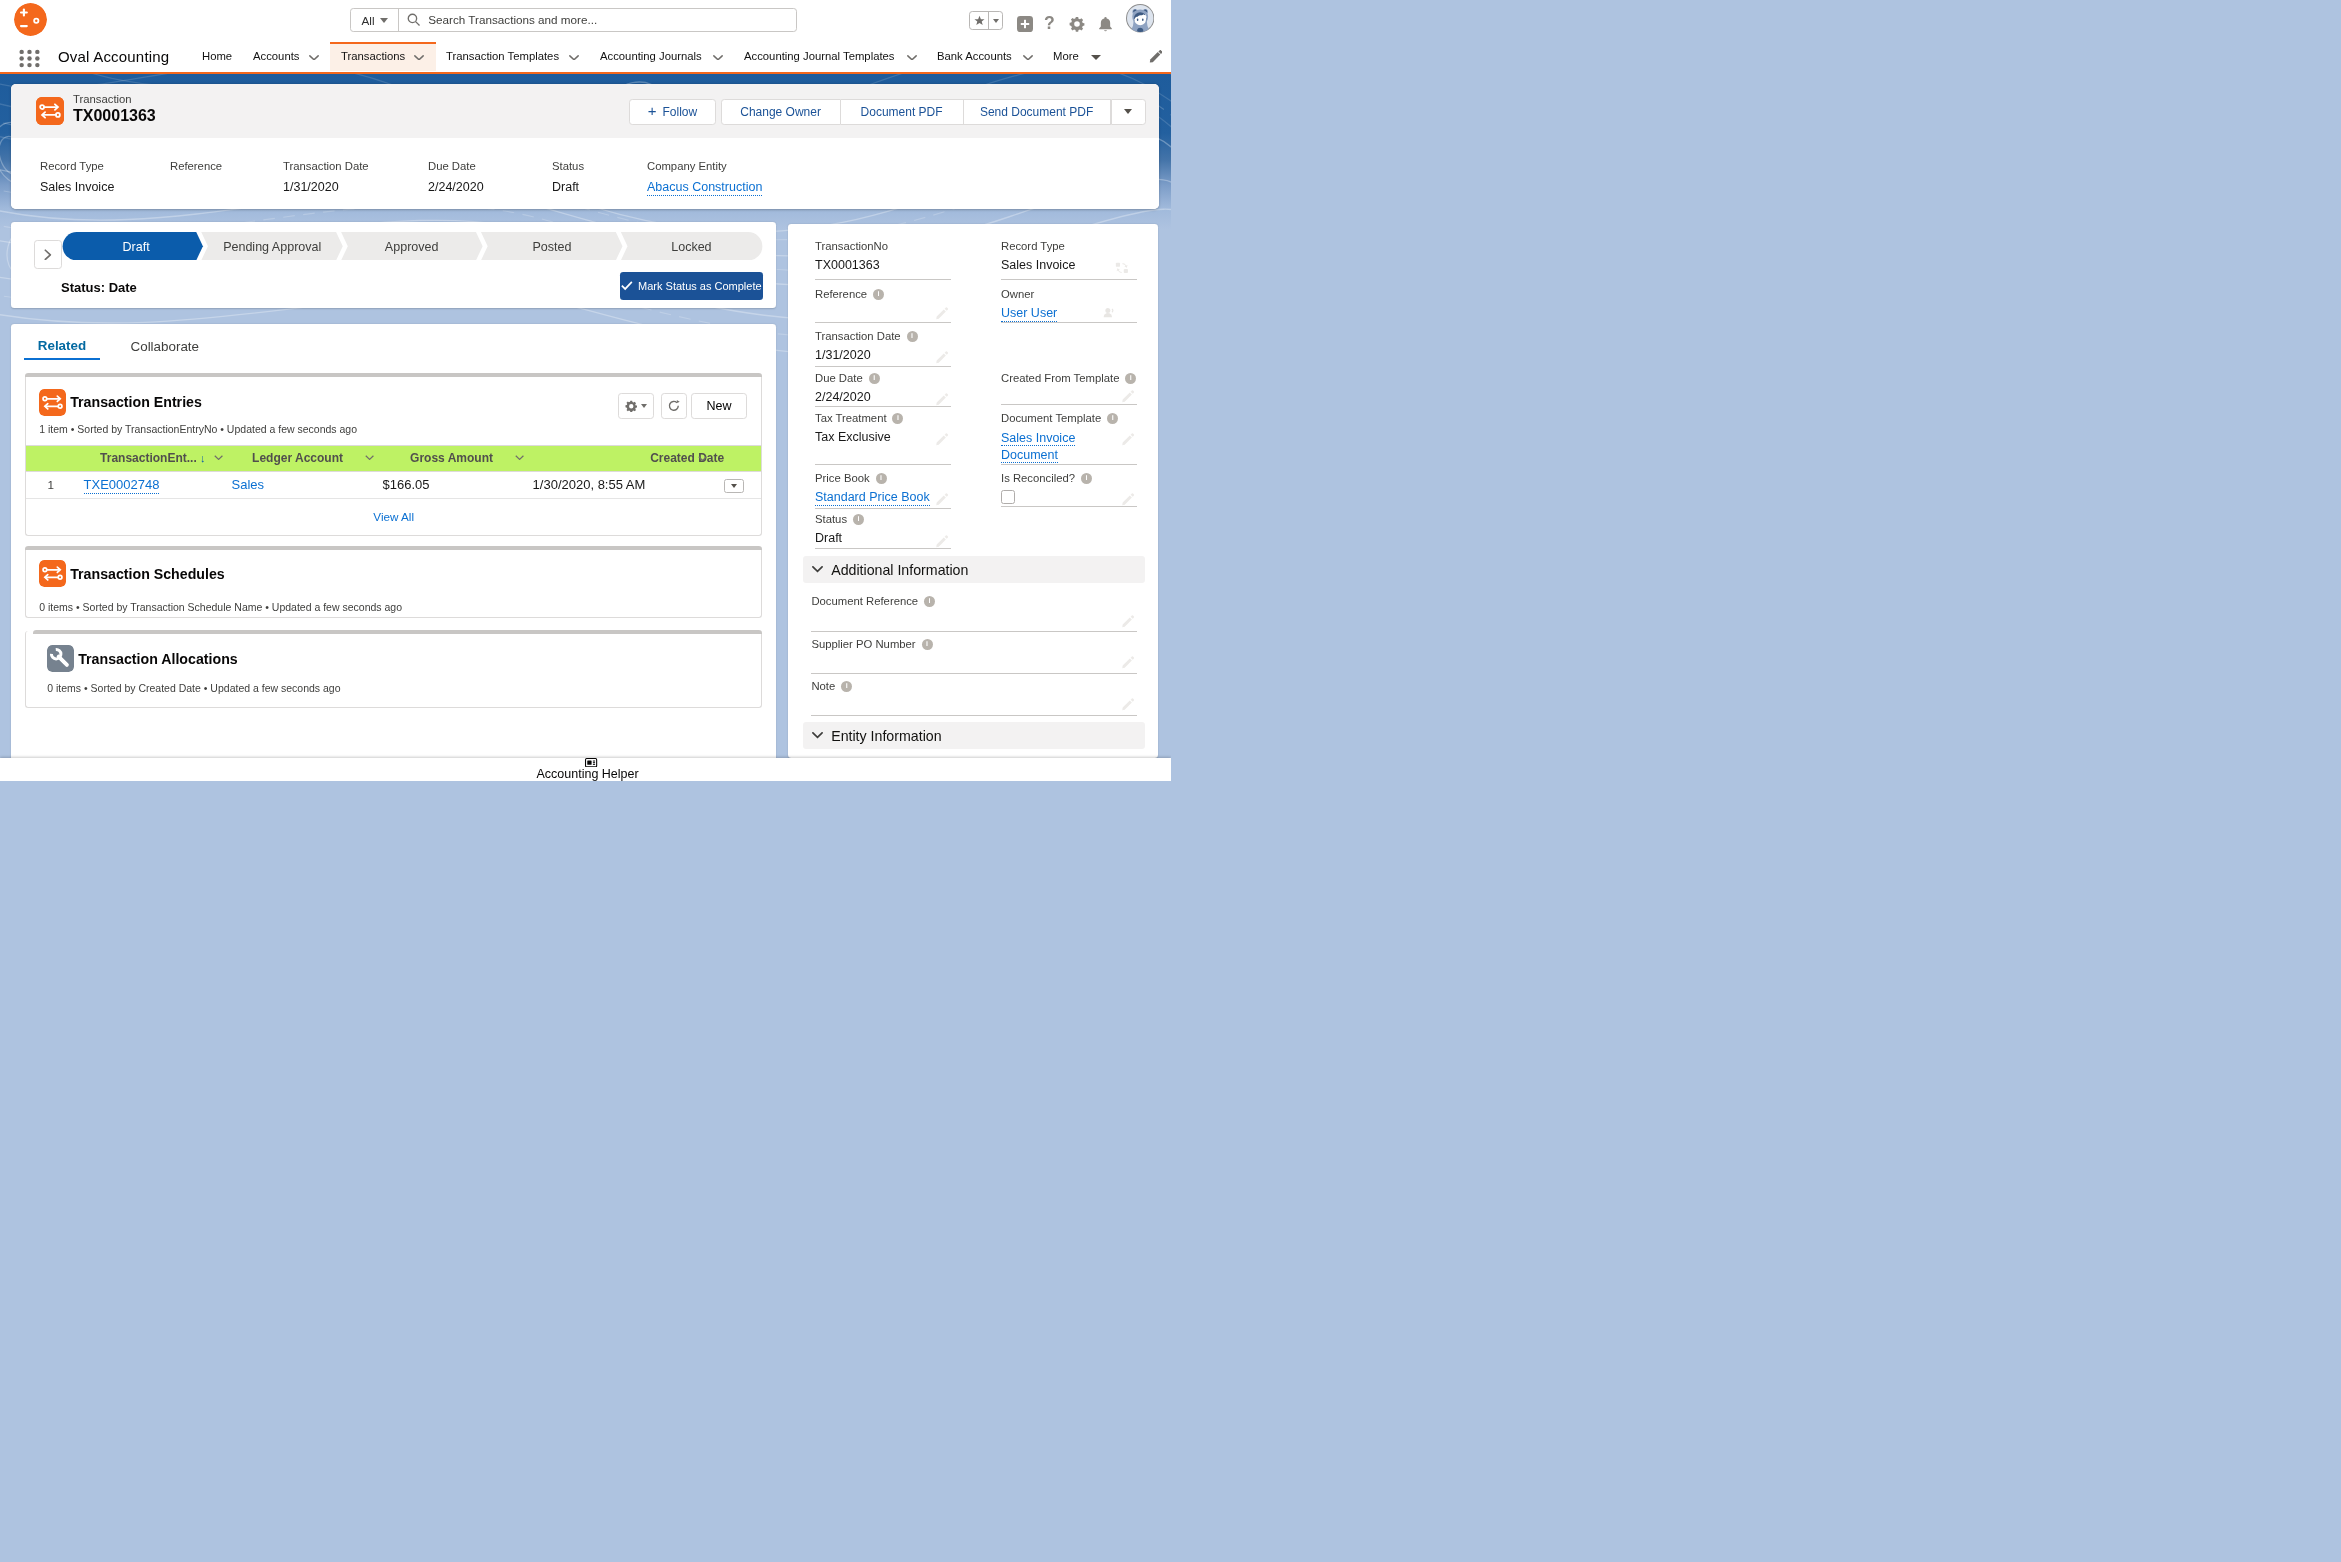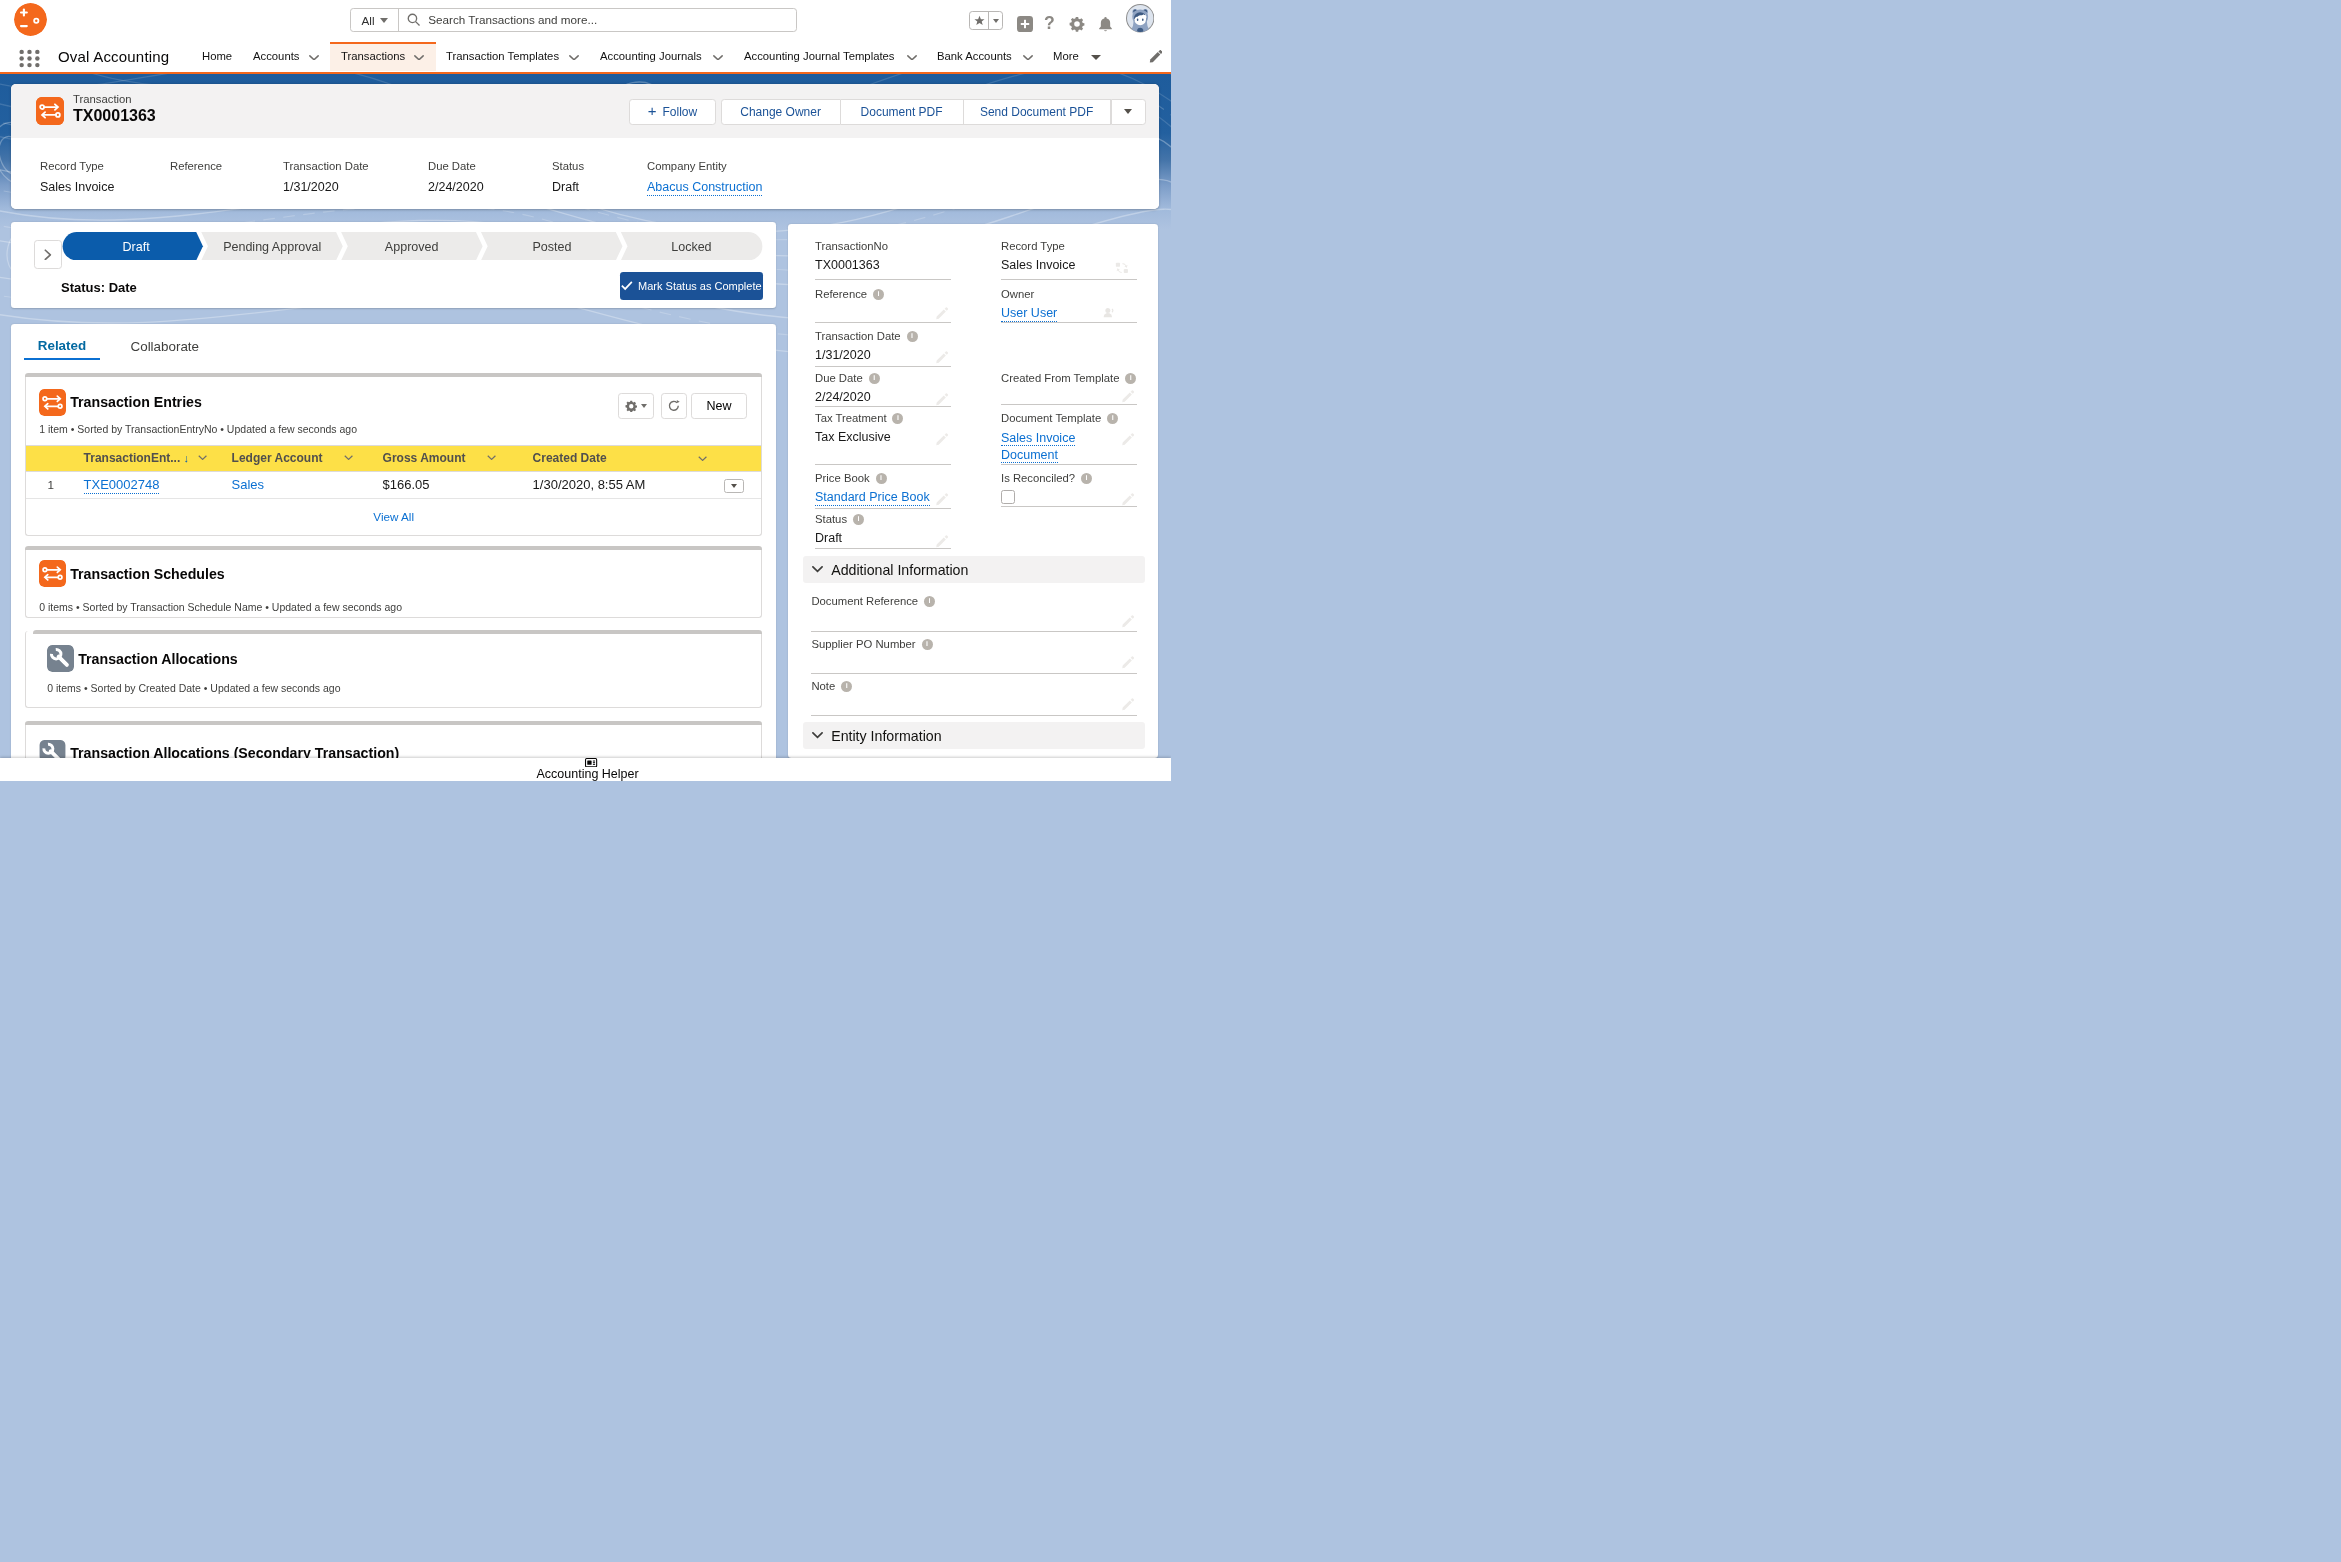--- a/index.html
+++ b/index.html
@@ -60,21 +60,21 @@
 
   .rlcard { position:absolute; left:14.2px; width:737px; background:#fff; border:0.8px solid #dddbda; border-top:none; border-radius:3.3px; }
   .rlcard .strip { height:3.3px; background:#c8c6c4; border-radius:3.3px 3.3px 0 0; margin:-0.8px -0.8px 0 -0.8px; }
   .rlhead { position:relative; height:46px; }
   .rlicon { position:absolute; left:12.5px; top:12.5px; width:27px; height:27px; border-radius:5px; }
   .rltitle { position:absolute; left:44px; top:17.6px; font-size:14.2px; font-weight:bold; color:#080707; }
   .rlbyline { margin-left:13px; font-size:10.5px; color:#3e3e3c; }
 
   
   #enttable { margin-top:10px; width:100%; border-collapse:collapse; font-size:12.5px; }
-  #enttable th { background:#fde047; border-top:0.8px solid #dddbda; border-bottom:0.8px solid #dddbda; font-size:12px; color:#514f4d; text-align:left; height:26px; font-weight:bold; padding:0 0 0 8.4px; }
+  #enttable th { background:#bef264; border-top:0.8px solid #dddbda; border-bottom:0.8px solid #dddbda; font-size:12px; color:#514f4d; text-align:right; height:26px; font-weight:bold; padding:0 0 0 8.4px; }
   #enttable td { height:27px; border-bottom:0.8px solid #e5e5e5; padding:0 0 0 8.4px; font-size:13px; }
   .thchev { display:inline-block; vertical-align:1.7px; margin-left:8.4px; }
 
   
   #detcard { position:absolute; left:788px; top:224px; width:370px; height:534px; background:#fff; border-radius:3.3px; box-shadow:0 0.8px 1.7px rgba(0,0,0,.18); overflow:hidden; }
   .fld { position:absolute; }
   .fld .lab { font-size:11.3px; color:#3e3e3c; display:flex; align-items:center; gap:5.9px; }
   .fld .val { font-size:12.5px; color:#181818; margin-top:5.9px; }
   .fline { position:absolute; height:0.8px; background:#c9c7c5; }
   .info { width:11px; height:11px; border-radius:50%; background:#b8b3ac; color:#fff; font-size:7.1px; font-weight:bold; display:inline-flex; align-items:center; justify-content:center; font-style:normal; }
@@ -426,33 +426,20 @@
         <g fill="none" stroke="#fff">
           <path d="M5.3 10.4 A5.6 5.6 0 1 0 10.4 5.3" stroke-width="3.6"></path>
           <line x1="13.8" y1="13.8" x2="23.6" y2="23.6" stroke-width="4.6" stroke-linecap="round"></line>
         </g>
       </svg>
       <div class="rltitle" style="top:17.6px;">Transaction Allocations</div>
     </div>
     <div class="rlbyline" style="margin-top:8.4px;">0 items • Sorted by Created Date • Updated a few seconds ago</div>
   </div>
 
-  <div class="rlcard" style="top:398px; height:36px; border-radius:3.3px 3.3px 0 0; border-bottom:none;">
-    <div class="strip"></div>
-    <div class="rlhead" style="height:33px;">
-      <svg class="rlicon" style="top:15px; height:21px;" viewBox="0 0 32 26">
-        <path d="M0 6 a6 6 0 0 1 6-6 h20 a6 6 0 0 1 6 6 v20 H0 Z" fill="#76828f"></path>
-        <g fill="none" stroke="#fff">
-          <path d="M5.3 10.4 A5.6 5.6 0 1 0 10.4 5.3" stroke-width="3.6"></path>
-          <line x1="13.8" y1="13.8" x2="23.6" y2="23.6" stroke-width="4.6" stroke-linecap="round"></line>
-        </g>
-      </svg>
-      <div class="rltitle" style="top:20px;">Transaction Allocations (Secondary Transaction)</div>
-    </div>
-  </div>
 </div>
 
 <div id="detcard">
 
   <div class="fld" style="left:27px; top:16px;">
       <div class="lab">TransactionNo</div>
       <div class="val">TX0001363</div>
     </div>
   <div class="fld" style="left:213px; top:16px;">
       <div class="lab">Record Type</div>

